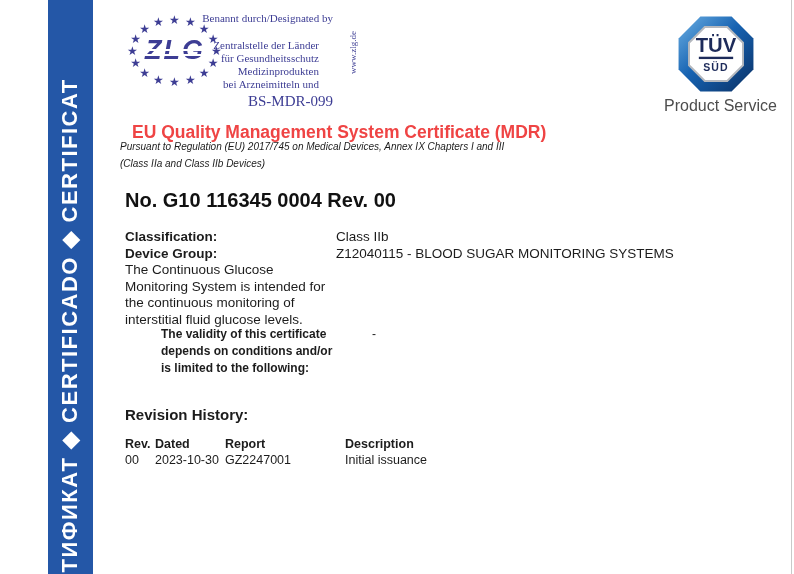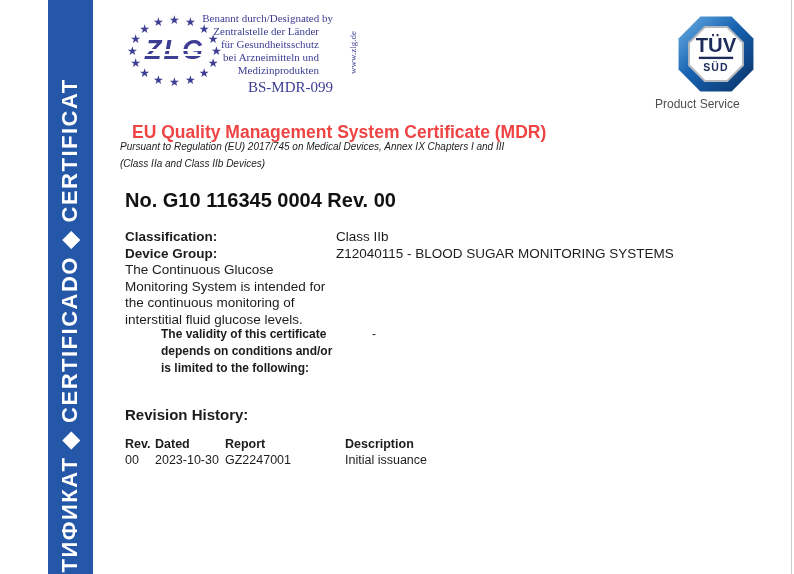--- a/index.html
+++ b/index.html
@@ -34,34 +34,34 @@
   }
   .zlg-stripe{position:absolute;left:18px;width:60px;height:2px;background:#ffffff;}
   .zlg-stripe.s1{top:36px;}
   .zlg-stripe.s2{top:41px;}
   .zlg-stripe.s3{top:46px;}
   
   .zlg-block{
     position:absolute;left:185px;top:12px;width:148px;text-align:right;
     font-family:"Liberation Serif",serif;color:#3d3d94;
   }
-  .zlg-designated{font-size:11px;line-height:13px;margin-bottom:0;}
+  .zlg-designated{font-size:11px;line-height:13px;margin-bottom:14px;}
   .zlg-org div{font-size:11px;line-height:13px;padding-right:14px;}
   .zlg-code{font-size:15px;line-height:17px;margin-top:2px;}
   .zlg-site{
     position:absolute;left:348px;top:74px;
     transform:rotate(-90deg);transform-origin:0 0;
     white-space:nowrap;font-family:"Liberation Serif",serif;
     font-size:9px;color:#3d3d94;
   }
   
   .tuv{position:absolute;left:677px;top:15px;width:78px;height:78px;}
   .tuv-caption{
-    position:absolute;left:655px;top:97px;width:122px;text-align:left;
-    font-size:12px;color:#4d4d4d;
+    position:absolute;left:655px;top:97px;width:122px;text-align:right;
+    font-size:16px;color:#4d4d4d;
   }
   
   .title{
     position:absolute;left:125px;top:115px;margin:7px;
     font-size:17.5px;font-weight:bold;color:#ef4444;
   }
   .subtitle{position:absolute;left:120px;top:139px;font-size:10px;line-height:16.5px;font-style:italic;}
   .cert-no{
     position:absolute;left:125px;top:189px;
     font-size:20px;font-weight:bold;color:#111;
@@ -121,22 +121,22 @@
   <i class="zlg-stripe s1"></i>
   <i class="zlg-stripe s2"></i>
   <i class="zlg-stripe s3"></i>
 </div>
 
 <div class="zlg-block">
   <div class="zlg-designated">Benannt durch/Designated by</div>
   <div class="zlg-org">
     <div>Zentralstelle der Länder</div>
     <div>für Gesundheitsschutz</div>
+    <div>Medizinprodukten</div>
     <div>bei Arzneimitteln und</div>
-    <div>Medizinprodukten</div>
   </div>
   <div class="zlg-code">BS-MDR-099</div>
 </div>
 <div class="zlg-site">www.zlg.de</div>
 
 <div class="tuv">
   <svg width="78" height="78" viewBox="0 0 100 100">
     <defs>
       <linearGradient id="tuvg" x1="0" y1="0" x2="1" y2="1">
         <stop offset="0" stop-color="#6cb0e4"></stop>

